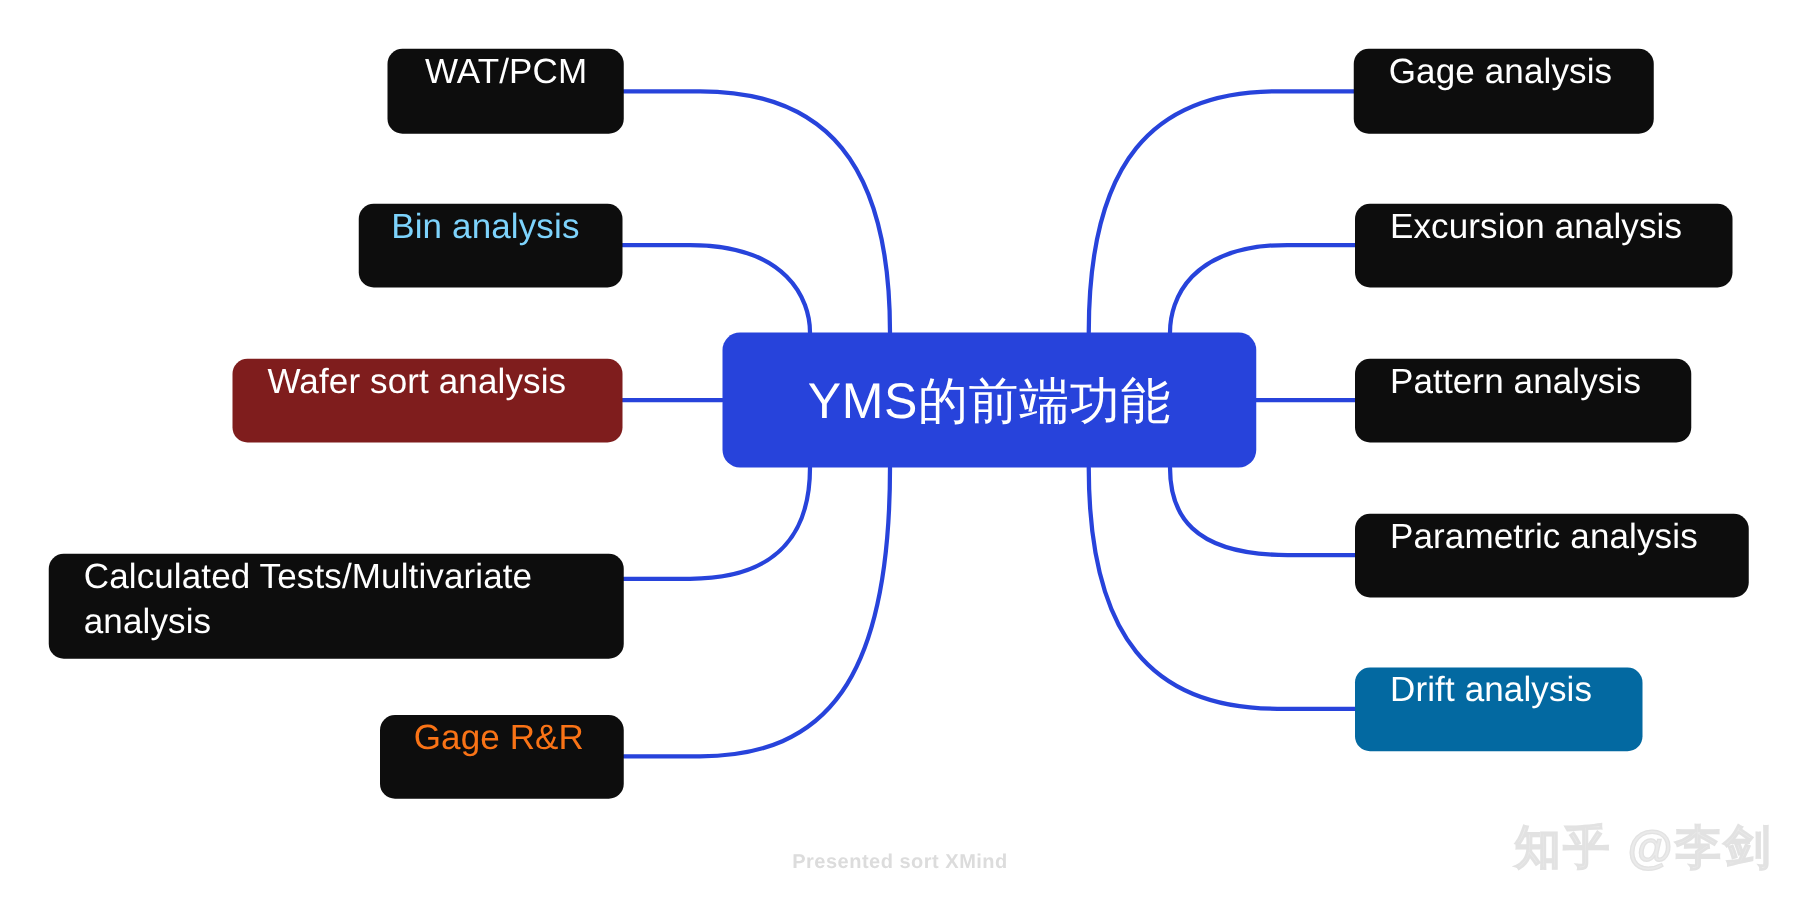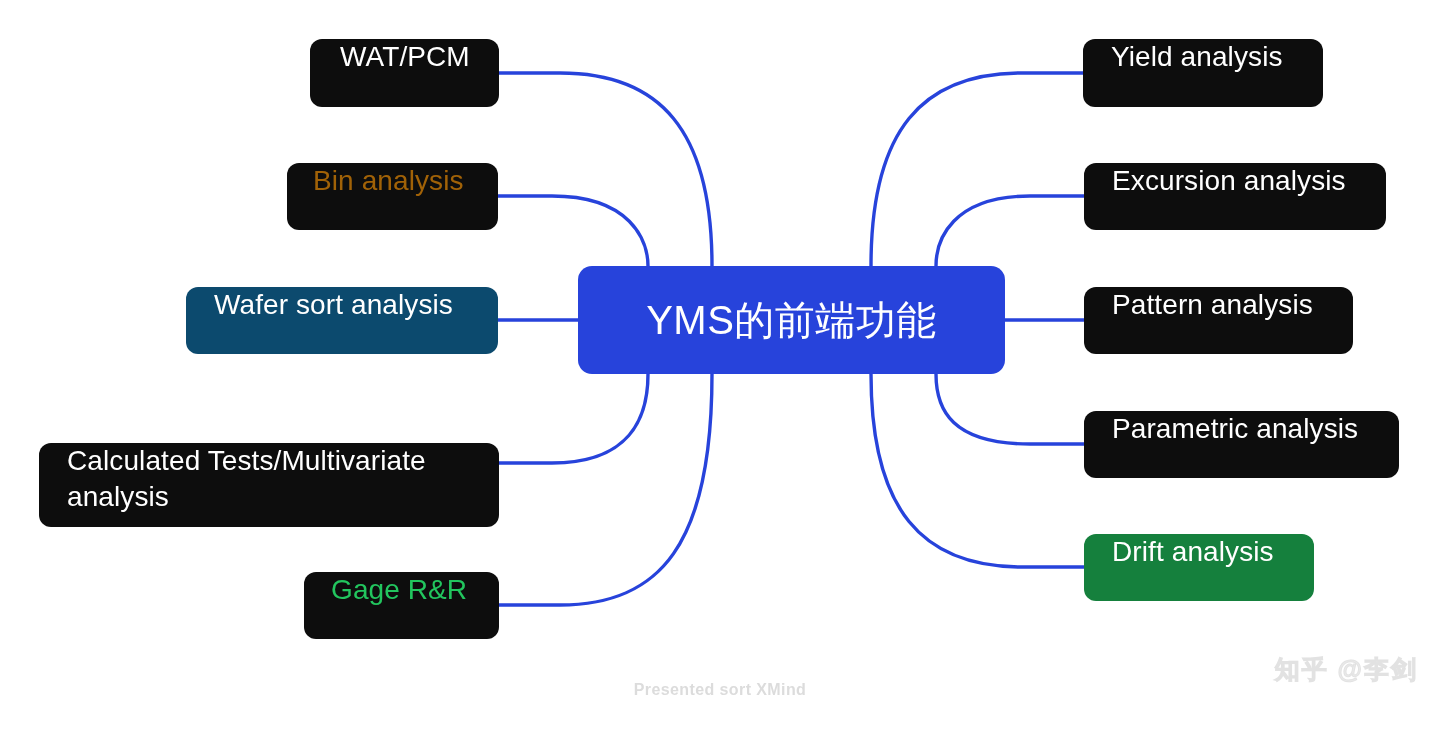--- a/index.html
+++ b/index.html
@@ -78,21 +78,21 @@
     font-size: 16px;
     font-weight: 600;
     letter-spacing: 0.4px;
     z-index: 2;
   }
   #watermark {
     position: absolute;
     right: 22px;
     top: 653px;
     color: #eaeaea;
-    font-size: 25px;
+    font-size: 37px;
     font-weight: 700;
     letter-spacing: 2px;
     white-space: nowrap;
     z-index: 2;
     -webkit-text-stroke: 1px #e2e2e2;
   }
 </style>
 </head>
 <body>
 
@@ -109,47 +109,47 @@
         <path d="M 1084 196 L 1030 196 C 952 196 936 240 936 266" stroke="#2743db" stroke-width="3.4" fill="none"></path>
         <path d="M 1084 320 L 1005 320" stroke="#2743db" stroke-width="3.4" fill="none"></path>
         <path d="M 1084 444 L 1030 444 C 952 444 936 410 936 374" stroke="#2743db" stroke-width="3.4" fill="none"></path>
         <path d="M 1084 567 L 1022 567 C 922 567 871 510 871 374" stroke="#2743db" stroke-width="3.4" fill="none"></path>
       </g>
   </svg>
 
   <div class="node left" id="lnode0" style="left: 310px; top: 39px; width: 189px; height: 68px; font-size: 28px; padding-left: 30px; padding-right: 14px; background: rgb(13, 13, 13); color: rgb(255, 255, 255);">
     <span class="node-label">WAT/PCM</span>
   </div>
-  <div class="node left" id="lnode1" style="left: 287px; top: 163px; width: 211px; height: 67px; font-size: 28px; padding-left: 26px; padding-right: 14px; background: rgb(13, 13, 13); color: #a16207;">
+  <div class="node left" id="lnode1" style="left: 287px; top: 163px; width: 211px; height: 67px; font-size: 28px; padding-left: 26px; padding-right: 14px; background: rgb(13, 13, 13); color: #7dd3fc;">
     <span class="node-label">Bin analysis</span>
   </div>
-  <div class="node left" id="lnode2" style="left: 186px; top: 287px; width: 312px; height: 67px; font-size: 28px; padding-left: 28px; padding-right: 14px; background: #0c4a6e; color: rgb(255, 255, 255);">
+  <div class="node left" id="lnode2" style="left: 186px; top: 287px; width: 312px; height: 67px; font-size: 28px; padding-left: 28px; padding-right: 14px; background: #7f1d1d; color: rgb(255, 255, 255);">
     <span class="node-label">Wafer sort analysis</span>
   </div>
   <div class="node left" id="lnode3" style="left: 39px; top: 411px; width: 460px; height: 84px; font-size: 28px; padding-left: 28px; padding-right: 14px; background: rgb(13, 13, 13); color: rgb(255, 255, 255); margin-top: 32px;">
     <span class="node-label">Calculated Tests/Multivariate
 analysis</span>
   </div>
-  <div class="node left" id="lnode4" style="left: 304px; top: 572px; width: 195px; height: 67px; font-size: 28px; padding-left: 27px; padding-right: 14px; background: rgb(13, 13, 13); color: #22c55e;">
+  <div class="node left" id="lnode4" style="left: 304px; top: 572px; width: 195px; height: 67px; font-size: 28px; padding-left: 27px; padding-right: 14px; background: rgb(13, 13, 13); color: #f97316;">
     <span class="node-label">Gage R&amp;R</span>
   </div>
 
   <div class="node right" id="rnode0" style="left: 1083px; top: 39px; width: 240px; height: 68px; font-size: 28px; padding-left: 28px; padding-right: 14px; background: rgb(13, 13, 13); color: rgb(255, 255, 255);">
-    <span class="node-label">Yield analysis</span>
+    <span class="node-label">Gage analysis</span>
   </div>
   <div class="node right" id="rnode1" style="left: 1084px; top: 163px; width: 302px; height: 67px; font-size: 28px; padding-left: 28px; padding-right: 14px; background: rgb(13, 13, 13); color: rgb(255, 255, 255);">
     <span class="node-label">Excursion analysis</span>
   </div>
   <div class="node right" id="rnode3" style="left: 1084px; top: 411px; width: 315px; height: 67px; font-size: 28px; padding-left: 28px; padding-right: 14px; background: rgb(13, 13, 13); color: rgb(255, 255, 255);">
     <span class="node-label">Parametric analysis</span>
   </div>
   <div class="node right" id="rnode2" style="left: 1084px; top: 287px; width: 269px; height: 67px; font-size: 28px; padding-left: 28px; padding-right: 14px; background: rgb(13, 13, 13); color: rgb(255, 255, 255);">
     <span class="node-label">Pattern analysis</span>
   </div>
-  <div class="node right" id="rnode4" style="left: 1084px; top: 534px; width: 230px; height: 67px; font-size: 28px; padding-left: 28px; padding-right: 0; background: #15803d; color: rgb(255, 255, 255);">
+  <div class="node right" id="rnode4" style="left: 1084px; top: 534px; width: 230px; height: 67px; font-size: 28px; padding-left: 28px; padding-right: 0; background: #0369a1; color: rgb(255, 255, 255);">
     <span class="node-label">Drift analysis</span>
   </div>
 
   <div id="central-node" style="left: 578px; top: 266px; width: 427px; height: 108px; background: rgb(39, 67, 219);">
     <span class="node-label" style="width:auto;text-align:center;">YMS的前端功能</span>
   </div>
 
   <div id="footer-credit" style="color: rgb(220, 220, 220);">Presented sort XMind</div>
   <div id="watermark" style="color: rgb(234, 234, 234);">知乎 @李剑</div>
 

